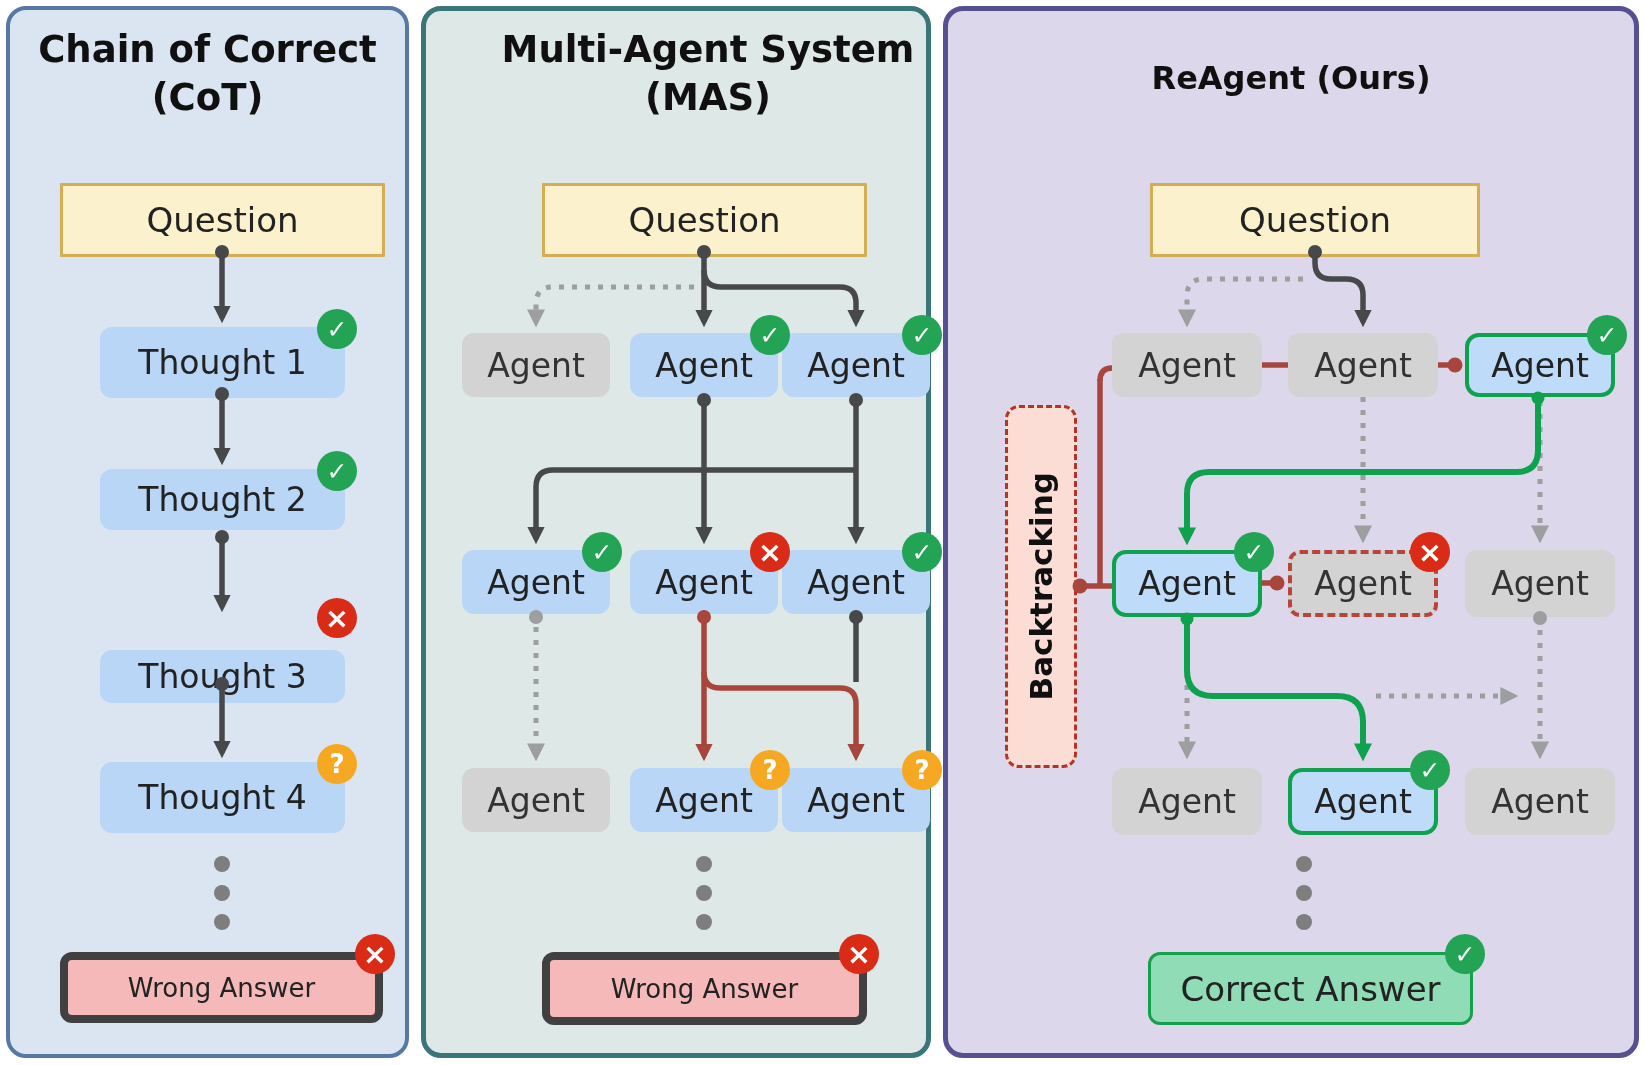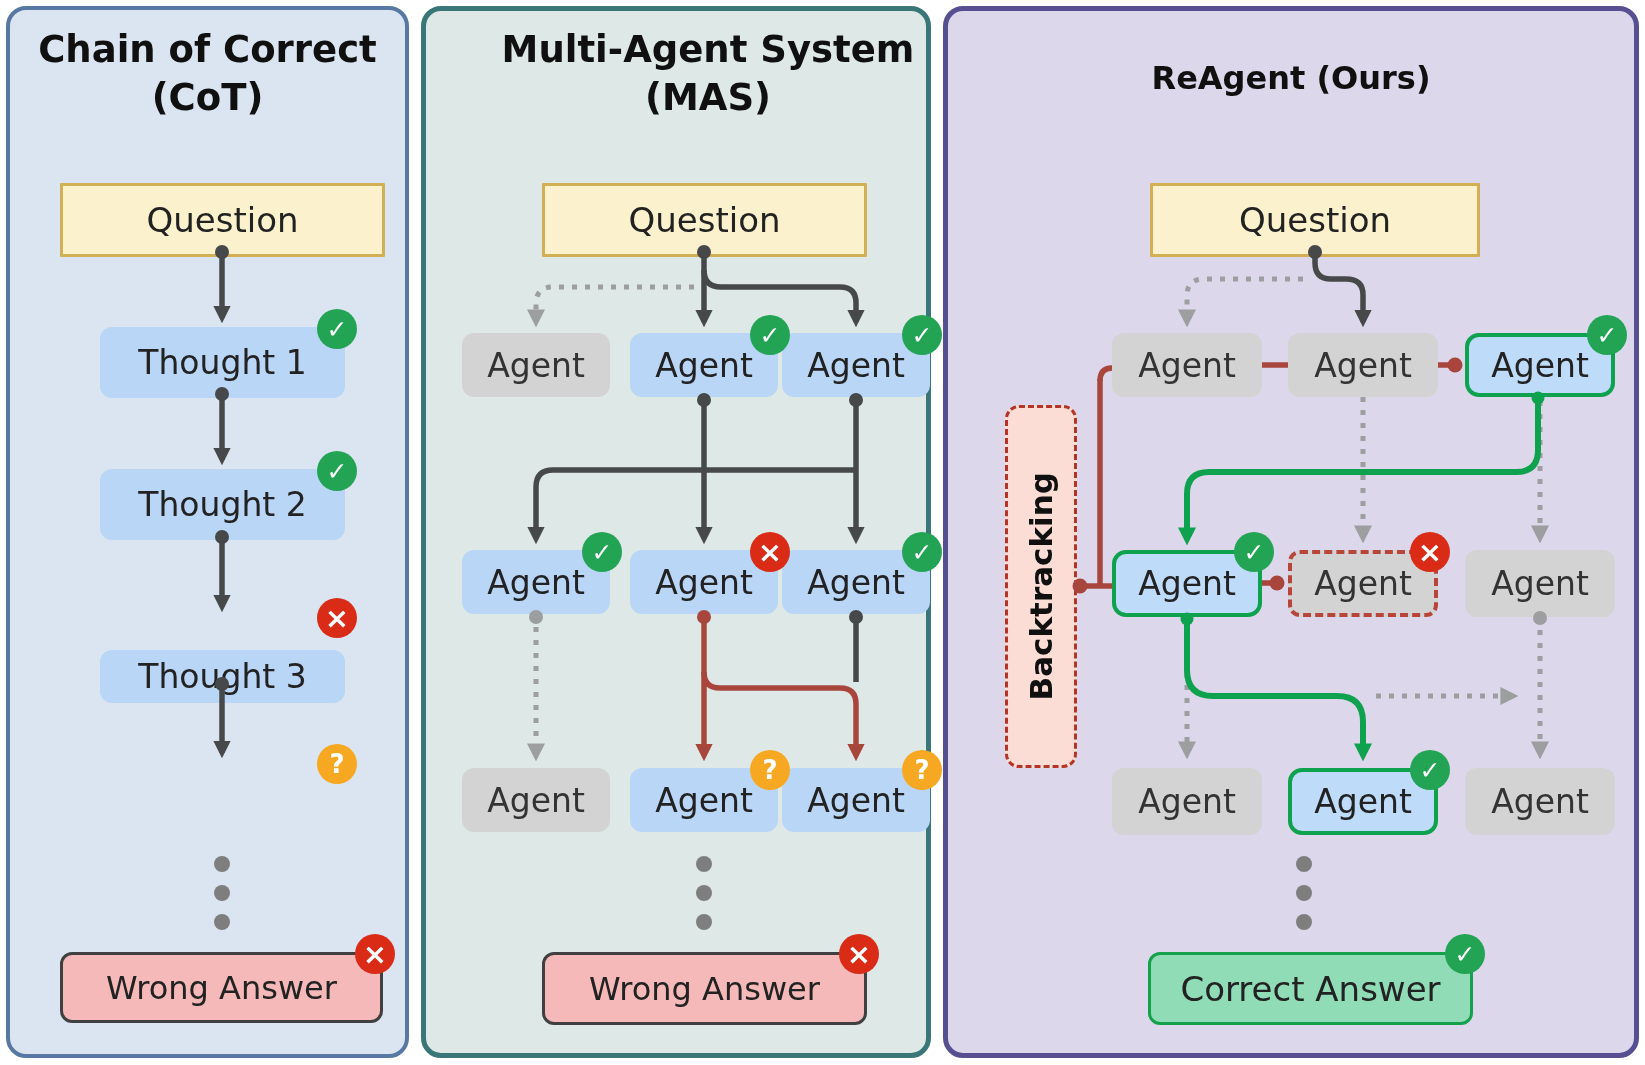--- a/index.html
+++ b/index.html
@@ -9,21 +9,21 @@
   .panel.p2{left:421px;top:6px;width:510px;height:1052px;background:#dee9e7;border:5px solid #3a7577;}
   .panel.p3{left:943px;top:6px;width:696px;height:1052px;background:#dcd7ea;border:5px solid #564f90;}
   .title{position:absolute;text-align:center;font-weight:600;color:#101010;font-size:37px;line-height:1.3;z-index:2;}
   .box{position:absolute;display:flex;align-items:center;justify-content:center;border-radius:12px;
        font-size:33px;font-weight:500;color:#222;box-sizing:border-box;z-index:2;}
   .yellow{background:#fbf2cd;border:3px solid #d2ae55;border-radius:1px;font-size:34px;}
   .blue{background:#b9d6f7;}
   .grayb{background:#d3d3d3;color:#333;}
   .greenline{border:4px solid #0ea14e;border-radius:14px;background:#bedbf9;}
   .reddash{border:4px dashed #b8453a;border-radius:12px;background:#d3d3d3;color:#333;}
-  .wrong{background:#f5b9b9;border:3px solid #404040;font-size:32px;}
+  .wrong{background:#f5b9b9;border:8px solid #404040;font-size:26px;}
   .correct{background:#90dcb6;border:3px solid #15a04b;font-size:34px;}
   .badge{position:absolute;width:40px;height:40px;border-radius:50%;display:flex;align-items:center;
          justify-content:center;color:#fff;font-weight:900;z-index:6;font-size:25px;}
   .badge.green{background:#23a455;}
   .badge.red{background:#d92b16;font-size:29px;}
   .badge.orange{background:#f7a822;font-size:26px;}
   .bt{position:absolute;left:1005px;top:405px;width:72px;height:363px;background:#fbddd5;
       border:3px dashed #b43527;border-radius:14px;display:flex;align-items:center;justify-content:center;
       box-sizing:border-box;z-index:2;}
   .bt span{writing-mode:vertical-rl;transform:rotate(180deg);font-size:31px;font-weight:600;color:#101010;}
@@ -43,22 +43,23 @@
     <div>(CoT)</div>
   </div>
   <div class="title" style="left:421px;top:26px;width:510px;padding-left:32px;">
     <div>Multi-Agent System</div>
     <div>(MAS)</div>
   </div>
   <div class="title" style="left:943px;top:58px;width:696px;font-size:32px;">ReAgent (Ours)</div>
 
   <div class="box yellow" style="left:60px;top:183px;width:325px;height:74px">Question</div>
   <div class="box blue" style="left:100px;top:327px;width:245px;height:71px">Thought 1</div>
-  <div class="box blue" style="left:100px;top:469px;width:245px;height:71px">Thought 2</div>
+  <div class="box blue" style="left:100px;top:469px;width:245px;height:61px">Thought 2</div>
   <div class="box blue" style="left:100px;top:650px;width:245px;height:53px">Thought 3</div>
+  <div class="box blue" style="left:100px;top:762px;width:245px;height:71px">Thought 4</div>
   <div class="box wrong" style="left:60px;top:952px;width:323px;height:71px">Wrong Answer</div>
   <div class="badge green" style="left:317px;top:309px">✓</div>
   <div class="badge green" style="left:317px;top:451px">✓</div>
   <div class="badge red" style="left:317px;top:598px">×</div>
   <div class="badge orange" style="left:317px;top:744px">?</div>
   <div class="badge red" style="left:355px;top:934px">×</div>
 
   <div class="box yellow" style="left:542px;top:183px;width:325px;height:74px">Question</div>
   <div class="box grayb" style="left:462px;top:333px;width:148px;height:64px">Agent</div>
   <div class="box blue" style="left:630px;top:333px;width:148px;height:64px">Agent</div>

